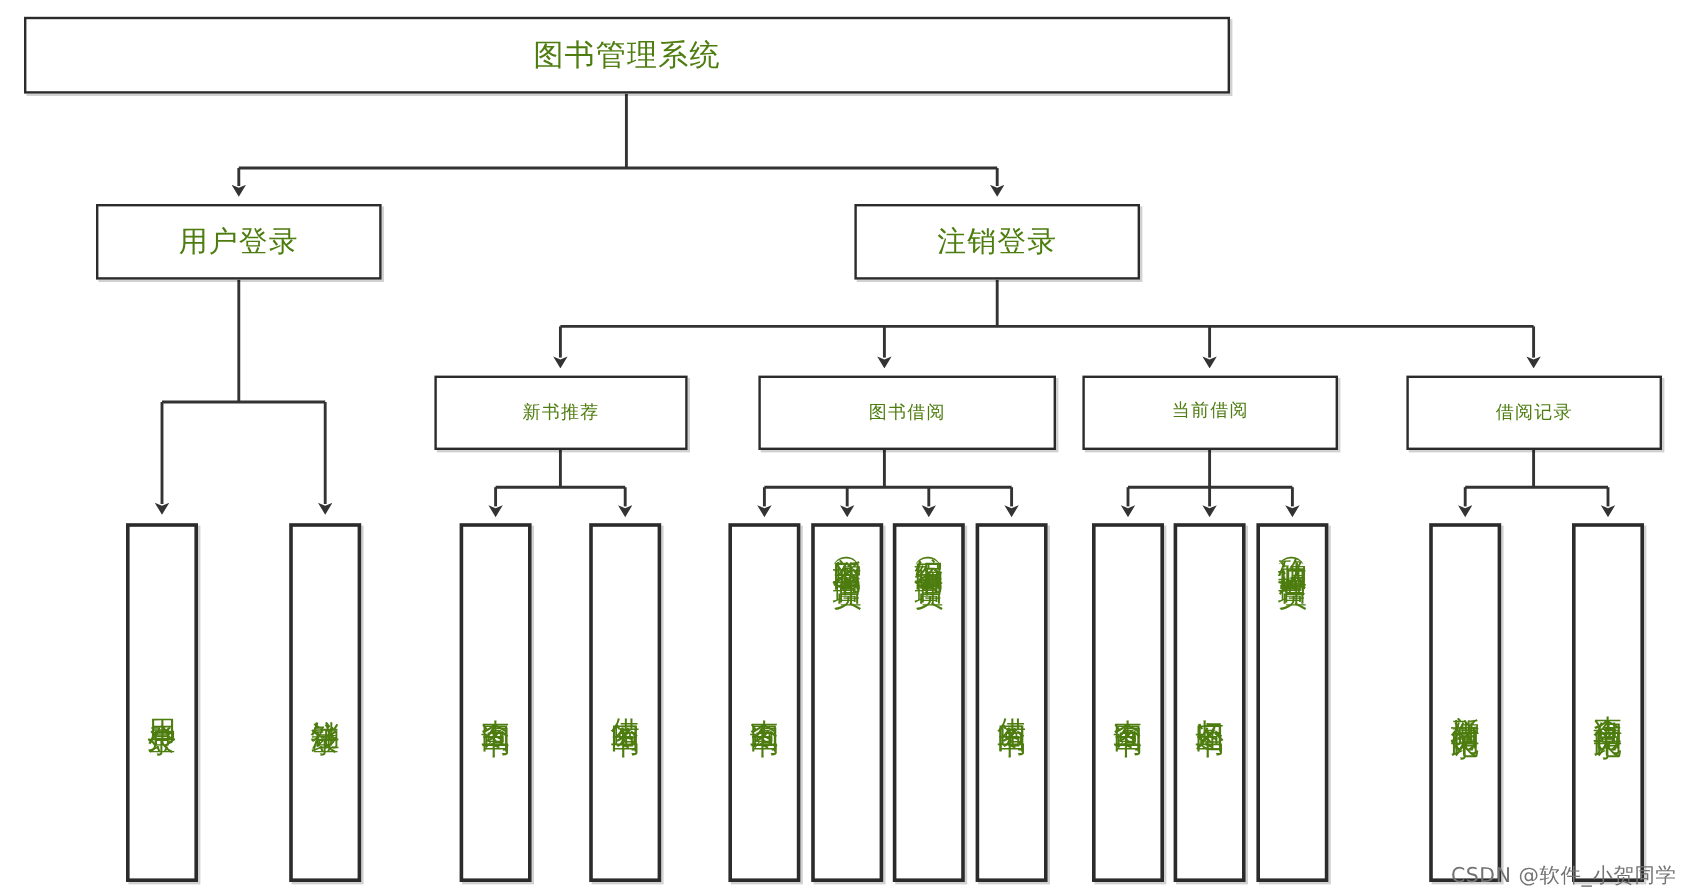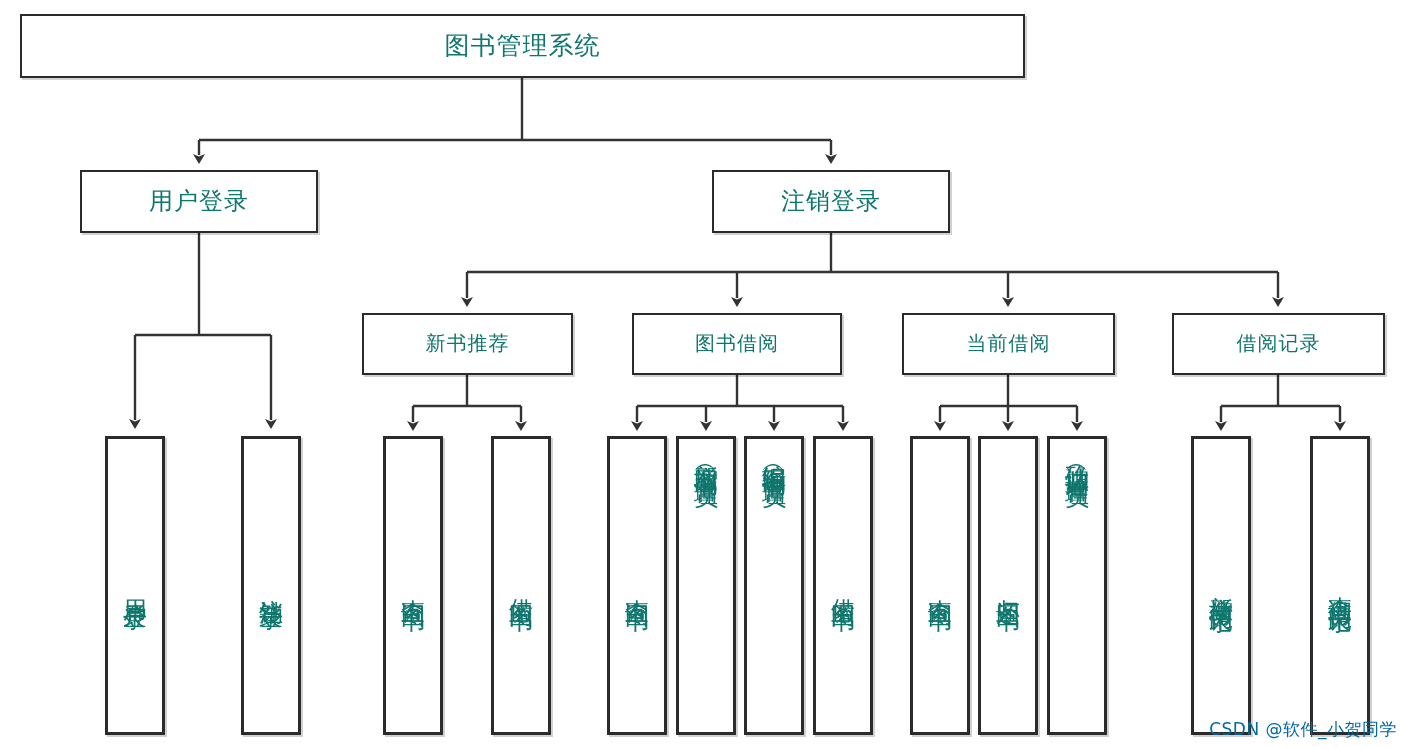--- a/index.html
+++ b/index.html
@@ -27,38 +27,38 @@
     pointer-events: none;
   }
   .node {
     position: absolute;
     box-sizing: border-box;
     background: #ffffff;
     border: 2px solid #2b2b2b;
     display: flex;
     align-items: center;
     justify-content: center;
-    color: #0f766e;
+    color: #4d7c0f;
     box-shadow: 2px 2px 0 rgba(0,0,0,0.18);
   }
   .node .label {
     display: block;
     text-align: center;
     line-height: 1.18;
     letter-spacing: 1px;
     white-space: nowrap;
   }
   .node-root .label {
     font-size: 25px;
   }
   .node-l2 .label {
     font-size: 24px;
   }
   .node-l3 .label {
-    font-size: 20px;
+    font-size: 15px;
   }
   .node-leaf {
     border-width: 3px;
   }
   .node-leaf .label {
     font-size: 24px;
     writing-mode: vertical-rl;
     text-orientation: upright;
     letter-spacing: 3px;
     line-height: 1;
@@ -66,21 +66,21 @@
   }
   .node-leaf.align-top {
     align-items: flex-start;
     padding-top: 6px;
   }
   #watermark {
     position: absolute;
     right: 8px;
     bottom: 6px;
     font-size: 17px;
-    color: #0369a1;
+    color: #737373;
     letter-spacing: 0.5px;
     white-space: nowrap;
     font-family: "DejaVu Sans", "Liberation Sans", sans-serif;
   }
 </style>
 </head>
 <body>
 
 <div id="diagram-root">
 
@@ -141,21 +141,21 @@
   <div class="node node-l2" style="left:80px; top:170px; width:238px; height:63px;">
     <span class="label">用户登录</span>
   </div>
   <div class="node node-l2" style="left:712px; top:170px; width:238px; height:63px;">
     <span class="label">注销登录</span>
   </div>
 
   <div class="node node-l3" style="left:362px; top:313px; width:211px; height:62px;">
     <span class="label">新书推荐</span>
   </div>
-  <div class="node node-l3" style="left:632px; top:313px; width:210px; height:62px;">
+  <div class="node node-l3" style="left:632px; top:313px; width:248px; height:62px;">
     <span class="label">图书借阅</span>
   </div>
   <div class="node node-l3" style="left:902px; top:313px; width:213px; height:62px;font-family:Liberation Serif, serif;">
     <span class="label">当前借阅</span>
   </div>
   <div class="node node-l3" style="left:1172px; top:313px; width:213px; height:62px;">
     <span class="label">借阅记录</span>
   </div>
 
   <div class="node node-leaf" style="left:105px; top:436px; width:60px; height:299px;">

